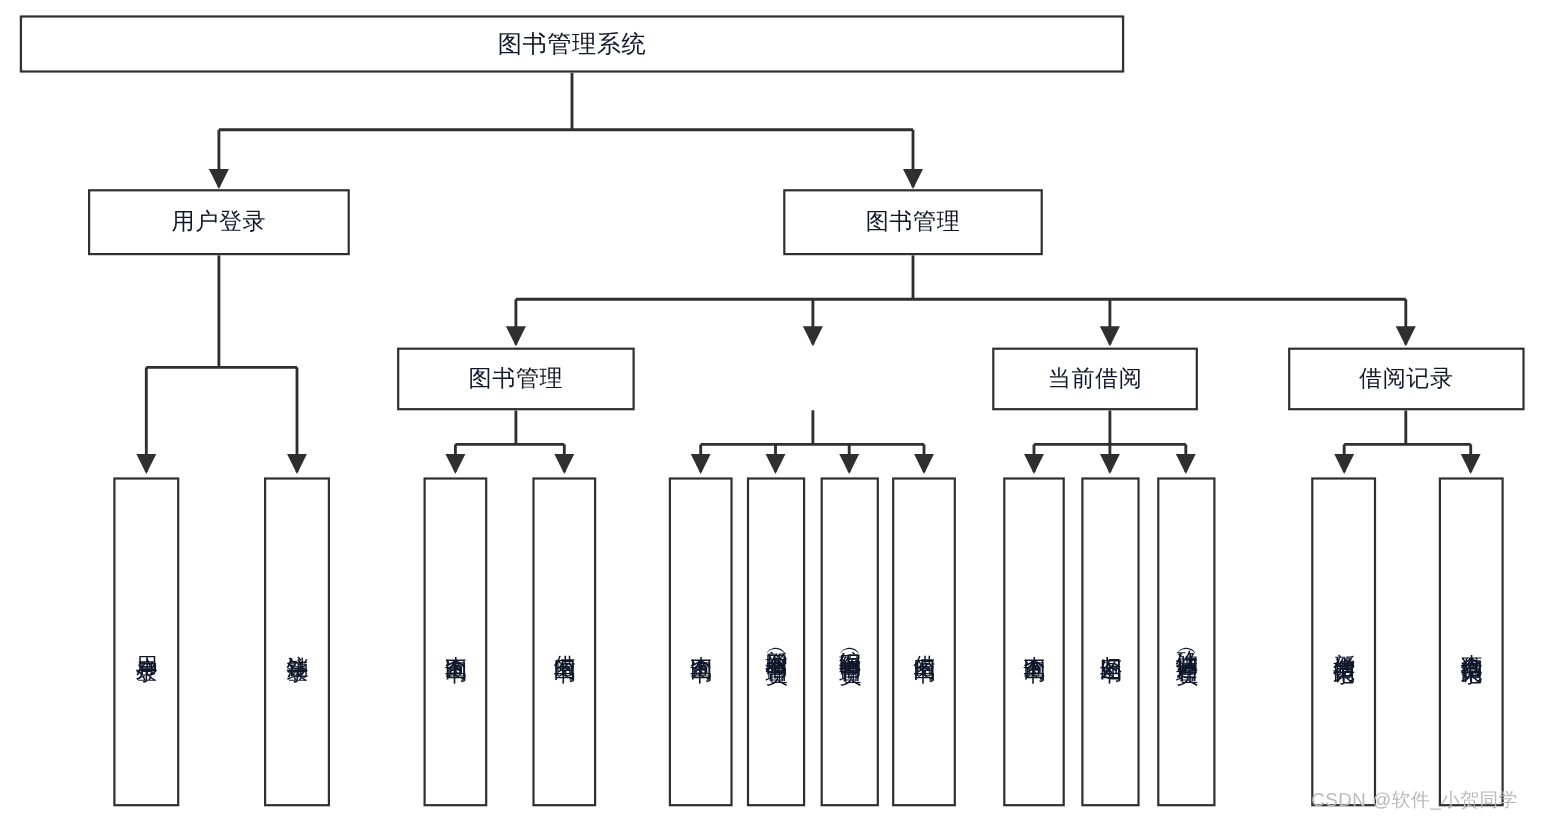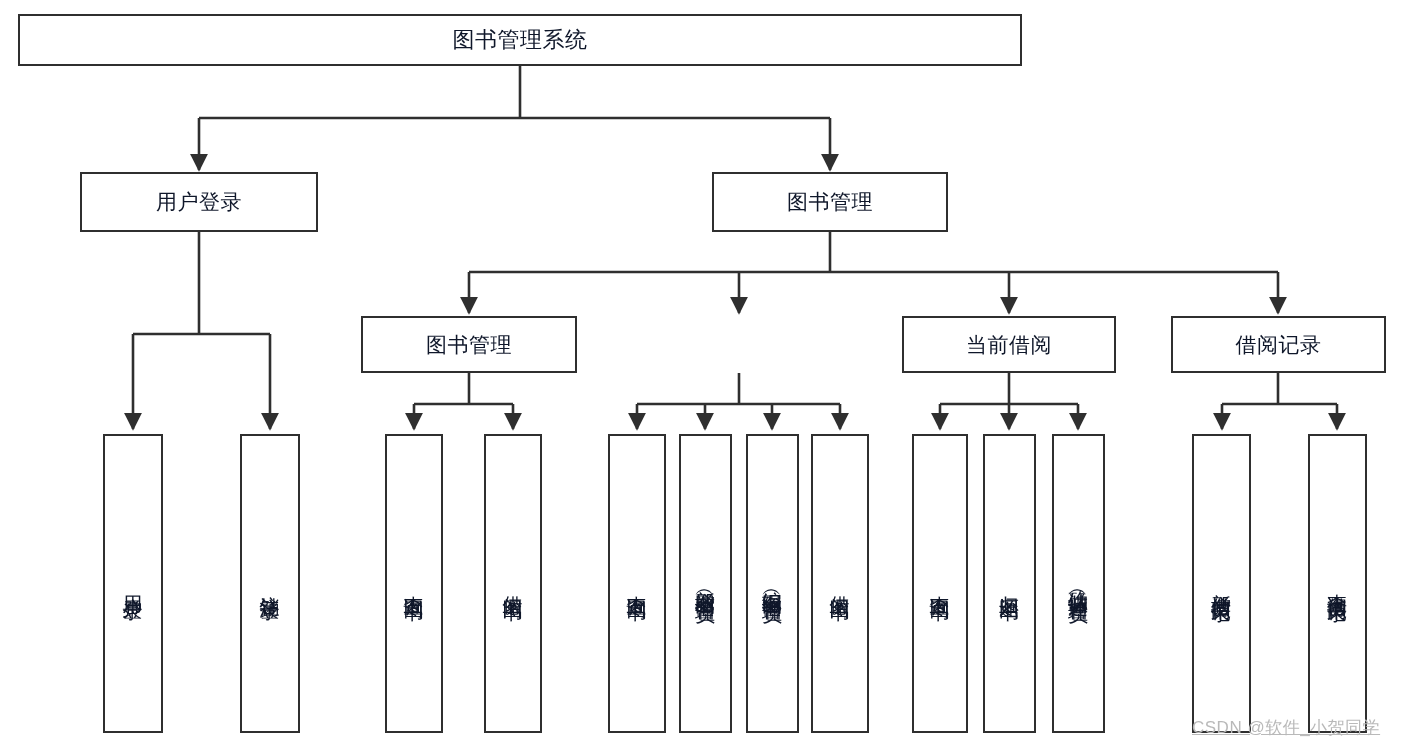--- a/index.html
+++ b/index.html
@@ -52,21 +52,20 @@
   .node-box.root .node-label { font-size: 22px; }
   .node-box.level1 .node-label { font-size: 21px; }
   .node-box.level2 .node-label { font-size: 21px; }
   .watermark {
     position: absolute;
     color: #b9b9b9;
     font-size: 17px;
     letter-spacing: 0.5px;
     white-space: nowrap;
     user-select: none;
-    text-decoration: underline;
   }
 </style>
 </head>
 <body>
 
 <div id="canvas">
 
   <svg id="diagram-svg" viewBox="0 0 1405 747" xmlns="http://www.w3.org/2000/svg">
     <defs>
       <marker id="arrow" viewBox="0 0 10 10" refX="9" refY="5" markerWidth="7" markerHeight="7" orient="auto-start-reverse">
@@ -126,21 +125,21 @@
   <div class="node-box level1" style="left:80px; top:172px; width:238px; height:60px;">
     <span class="node-label">用户登录</span>
   </div>
   <div class="node-box level1" style="left:712px; top:172px; width:236px; height:60px;">
     <span class="node-label">图书管理</span>
   </div>
 
   <div class="node-box level2" style="left:361px; top:316px; width:216px; height:57px;">
     <span class="node-label">图书管理</span>
   </div>
-  <div class="node-box level2" style="left:902px; top:316px; width:214px; height:57px;">
+  <div class="node-box level2" style="left:902px; top:316px; width:187px; height:57px;">
     <span class="node-label">当前借阅</span>
   </div>
   <div class="node-box level2" style="left:1171px; top:316px; width:215px; height:57px;">
     <span class="node-label">借阅记录</span>
   </div>
 
   <div class="node-box vertical" style="left:103px; top:434px; width:60px; height:299px;">
     <span class="node-label">用户登录</span>
   </div>
   <div class="node-box vertical" style="left:240px; top:434px; width:60px; height:299px;">

